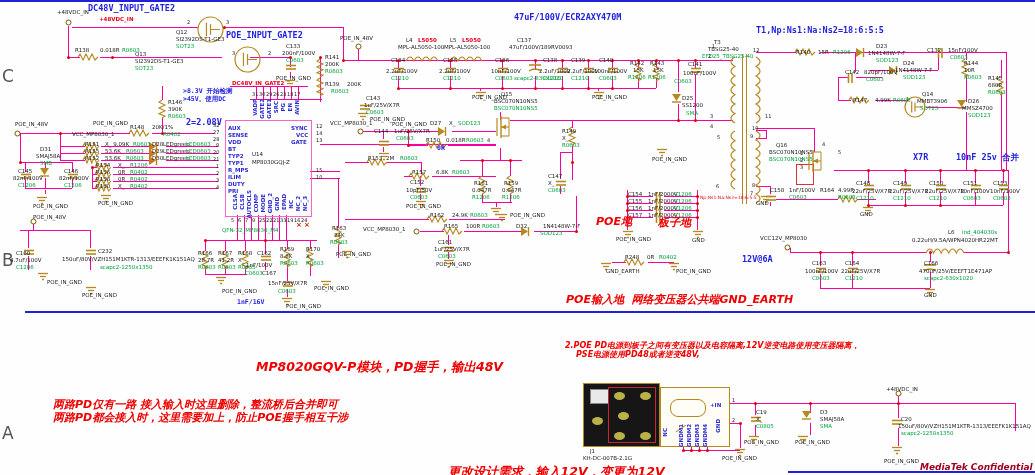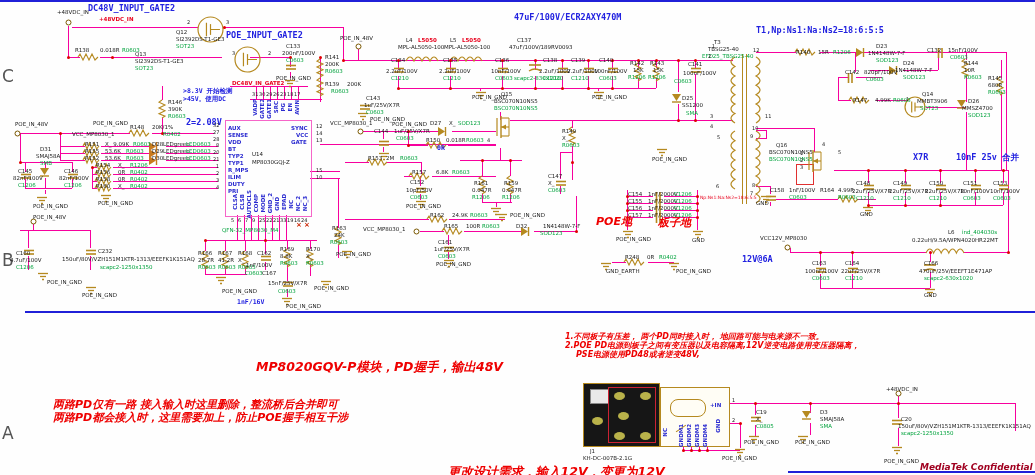--- a/index.html
+++ b/index.html
@@ -339,20 +339,21 @@
     <span class="t R1" style="left: 596px; top: 216px;">POE地</span>
     <span class="t R1" style="left: 658px; top: 217px;">板子地</span>
     <span class="t k" style="left: 616px; top: 237px;">POE_IN_GND</span>
     <span class="t k" style="left: 692px; top: 238px;">GND</span>
     <span class="t k" style="left: 625px; top: 255px;">R248</span>
     <span class="t k" style="left: 647px; top: 255px;">0R</span>
     <span class="t g" style="left: 659px; top: 255px;">R0402</span>
     <span class="t k" style="left: 606px; top: 269px;">GND_EARTH</span>
     <span class="t k" style="left: 676px; top: 269px;">POE_IN_GND</span>
     <span class="t B" style="left: 742px; top: 255px;">12V@6A</span>
+    <span class="t R1" style="left: 566px; top: 294px;">POE输入地  网络变压器公共端GND_EARTH</span>
     <span class="t k" style="left: 714px; top: 40px;">T3</span>
     <span class="t k" style="left: 708px; top: 47px;">TBSG25-40</span>
     <span class="t g" style="left: 702px; top: 54px;">EFD25_TBSG25-40</span>
     <span class="t B" style="left: 756px; top: 26px;">T1,Np:Ns1:Na:Ns2=18:6:5:5</span>
     <span class="t n" style="left: 712px; top: 44px;">1</span>
     <span class="t n" style="left: 708px; top: 54px;">2</span>
     <span class="t n" style="left: 710px; top: 114px;">3</span>
     <span class="t n" style="left: 710px; top: 124px;">4</span>
     <span class="t n" style="left: 717px; top: 135px;">5</span>
     <span class="t n" style="left: 716px; top: 184px;">6</span>
@@ -434,21 +435,20 @@
     <span class="t g" style="left: 845px; top: 276px;">C1210</span>
     <span class="t k" style="left: 924px; top: 261px;">C166</span>
     <span class="t k" style="left: 919px; top: 269px;">470uF/25V/EEEFT1E471AP</span>
     <span class="t g" style="left: 924px; top: 276px;">scapc2-630x1020</span>
     <span class="t k" style="left: 924px; top: 293px;">GND</span>
     <span class="t n" style="left: 800px; top: 151px;">1</span>
     <span class="t n" style="left: 800px; top: 158px;">2</span>
     <span class="t n" style="left: 800px; top: 165px;">3</span>
     <span class="t n" style="left: 822px; top: 142px;">4</span>
     <span class="t n" style="left: 838px; top: 150px;">5</span>
-    <span class="t R" style="left: 565px; top: 333px;">1.不同板子有压差， 两个PD同时接入时， 地回路可能与电来源不一致。</span>
     <span class="t R" style="left: 565px; top: 342px;">2.POE PD电源到板子之间有变压器以及电容隔离,12V逆变电路使用变压器隔离，</span>
     <span class="t R" style="left: 576px; top: 351px;">PSE电源使用PD48或者逆变48V,</span>
     <span class="t R2" style="left: 256px; top: 361px;">MP8020GQV-P模块，PD握手，输出48V</span>
     <span class="t R1" style="left: 53px; top: 412px;">两路PD都会接入时，这里需要加上，防止POE握手相互干涉</span>
     <span class="t R1" style="left: 53px; top: 399px;">两路PD仅有一路 接入输入时这里删除，整流桥后合并即可</span>
     <span class="t k" style="left: 590px; top: 449px;">J1</span>
     <span class="t k" style="left: 583px; top: 456px;">KH-DC-007B-2.1G</span>
     <span class="t p" style="left: 710px; top: 403px;">+IN</span>
     <span class="t n" style="left: 732px; top: 398px;">1</span>
     <span class="t n" style="left: 732px; top: 418px;">2</span>

